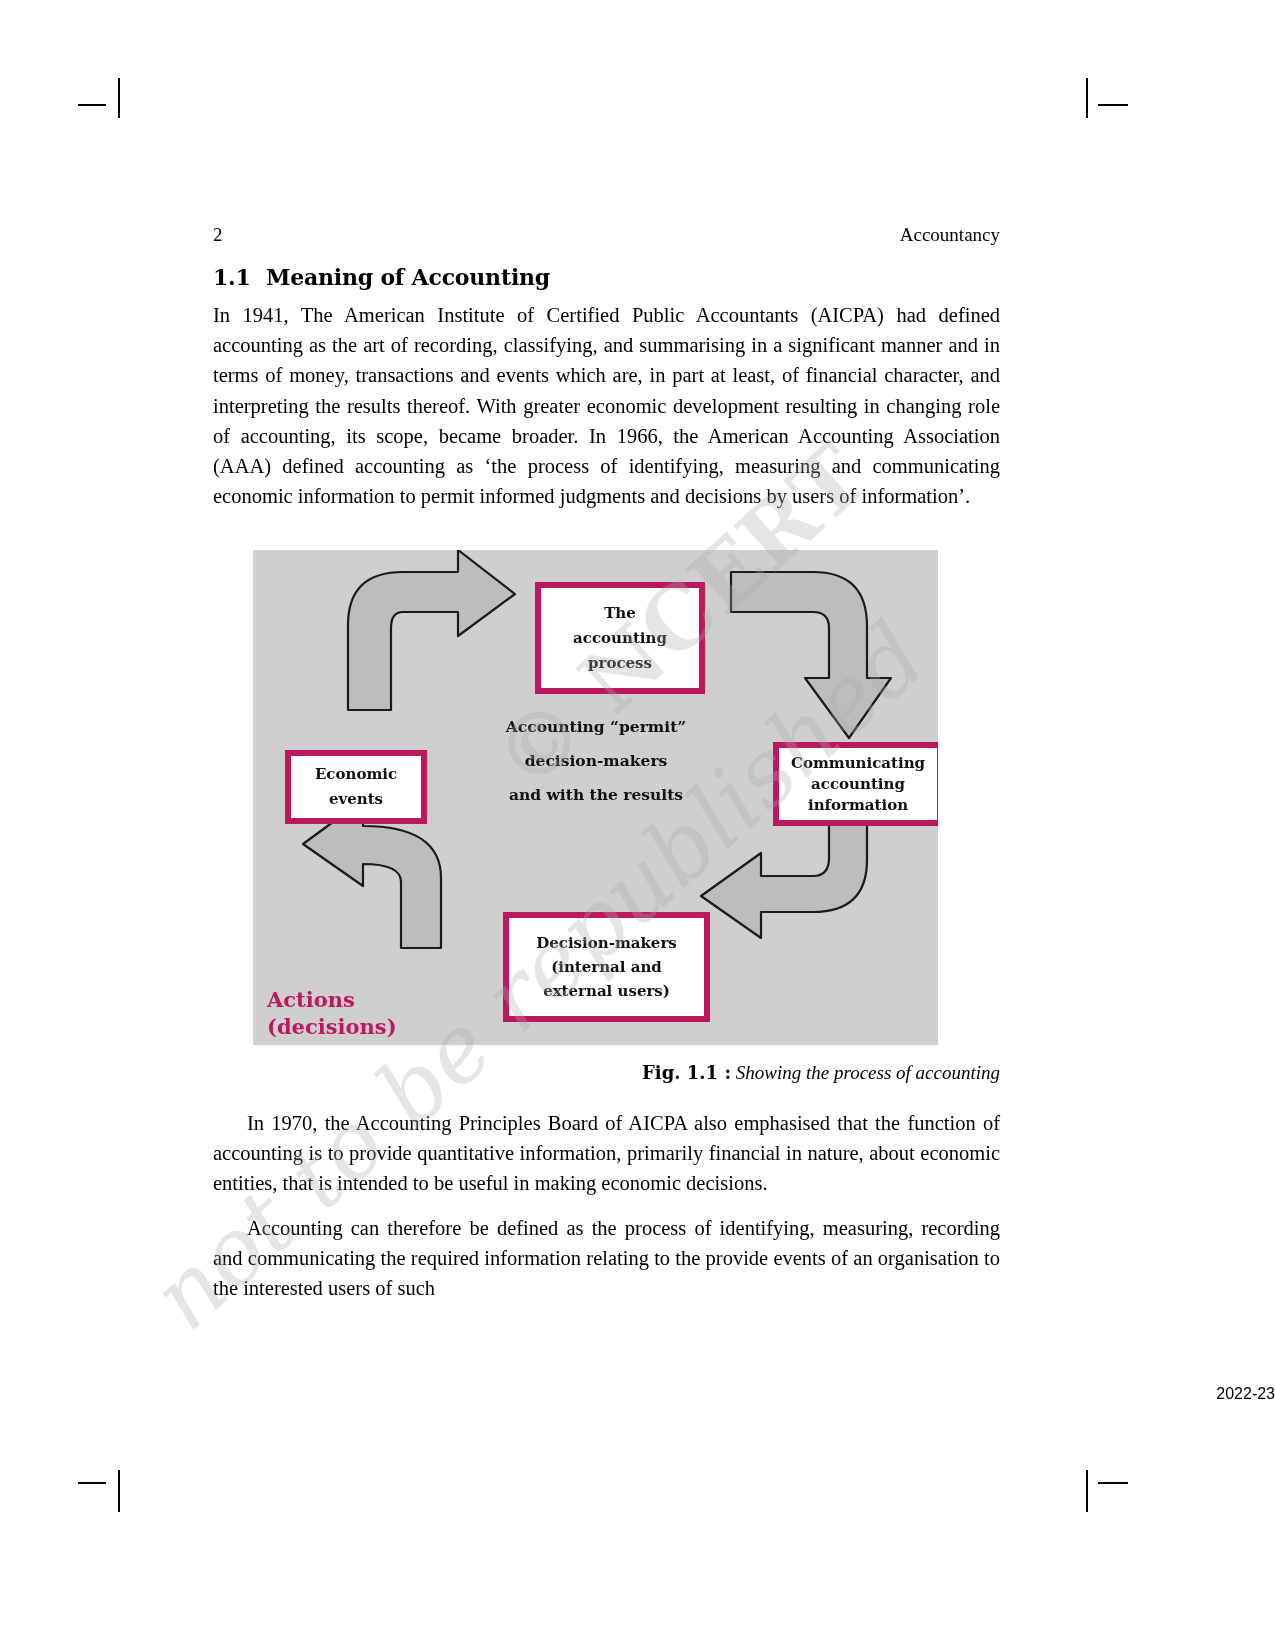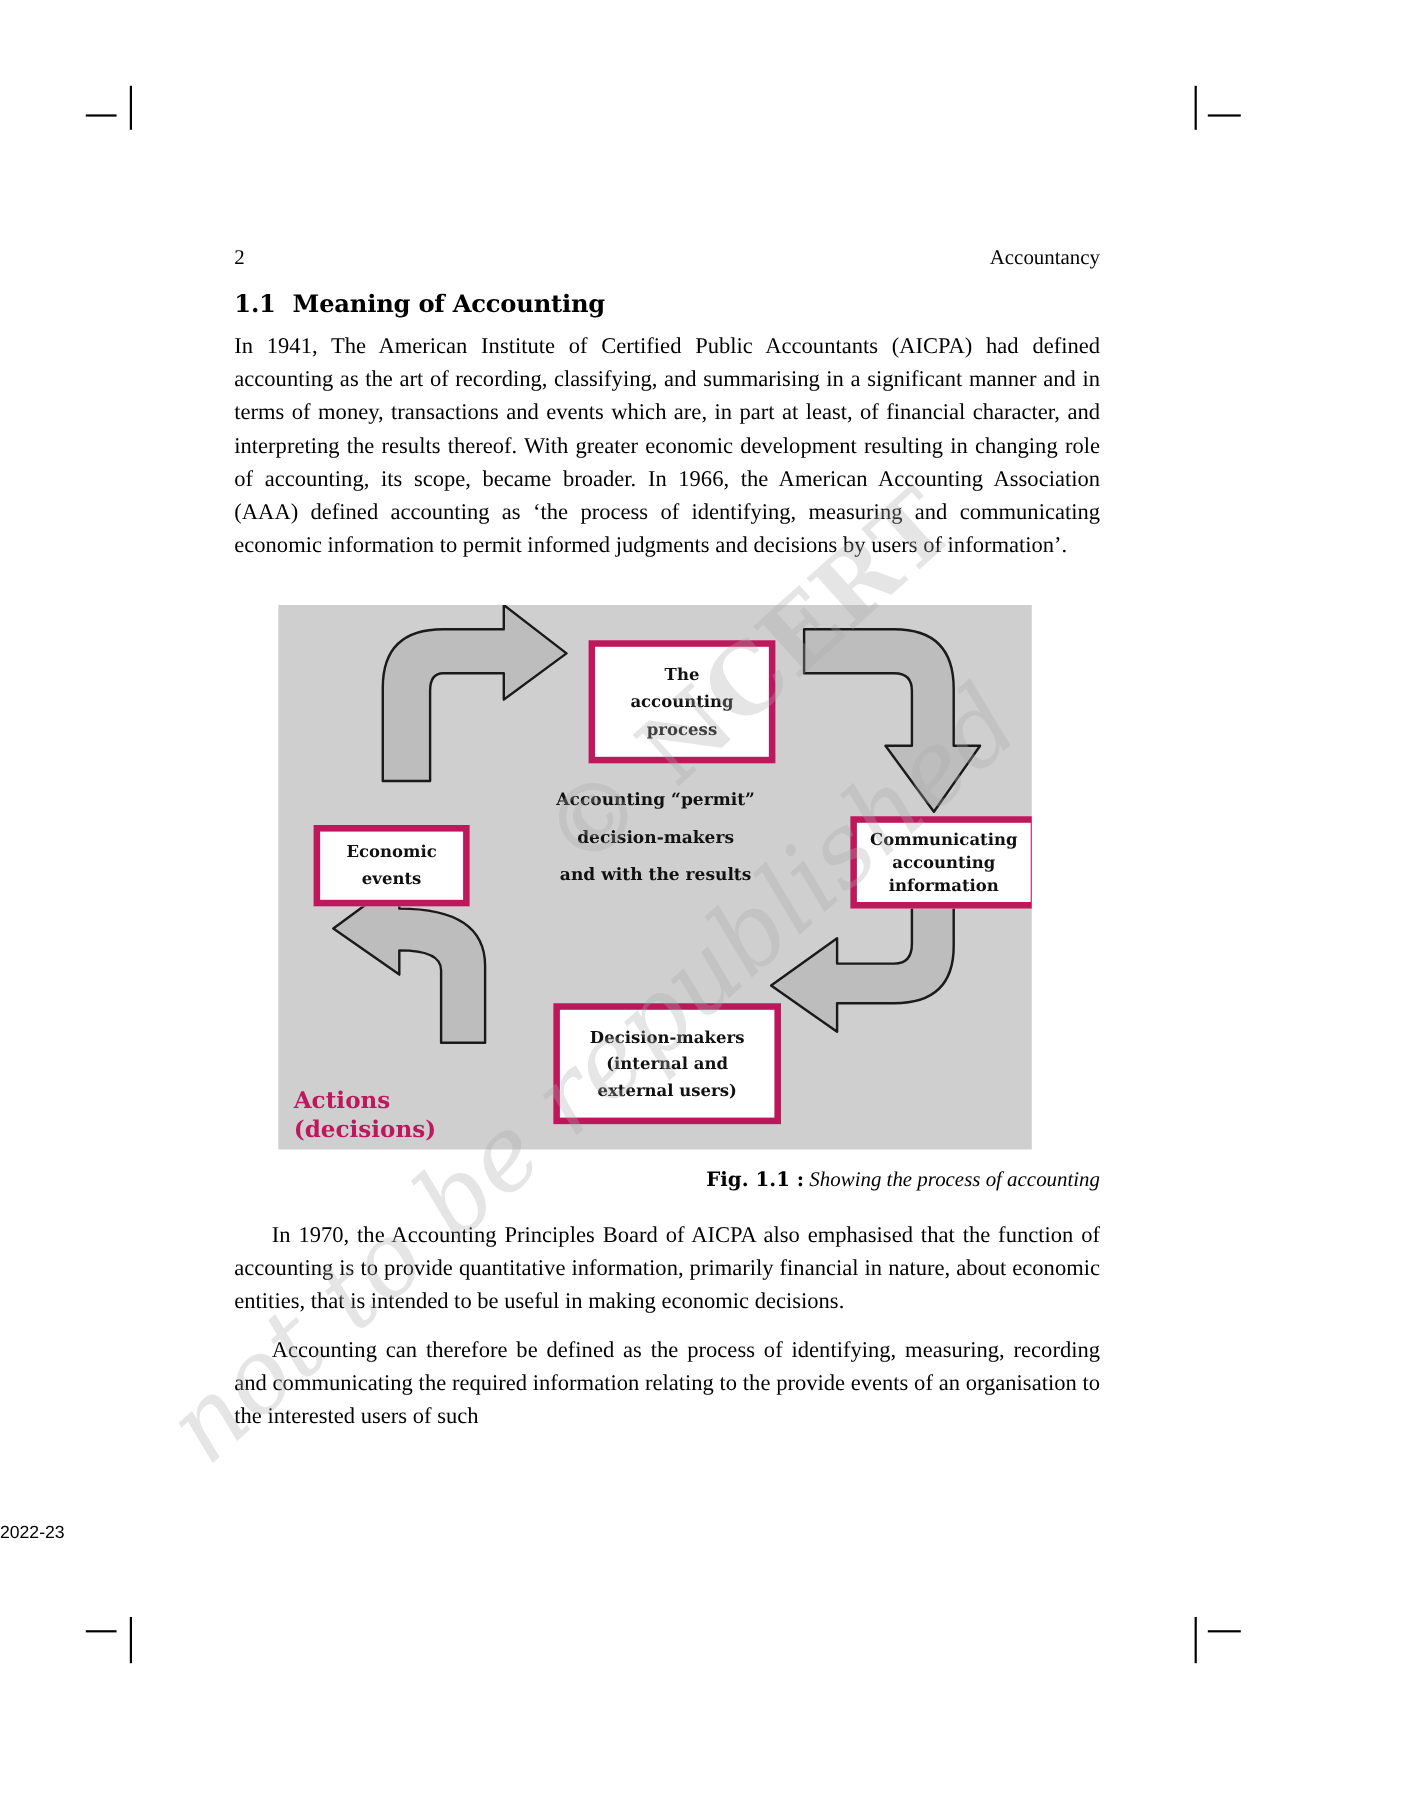--- a/index.html
+++ b/index.html
@@ -105,21 +105,21 @@
 
   .caption{
     position:absolute;left:213px;top:1062px;width:787px;
     text-align:right;font-size:19px;
   }
   .caption .figlbl{font-weight:bold;font-family:"DejaVu Serif", serif;font-size:18px;}
   .caption .capitalic{font-style:italic;}
 
   .footer{
     position:absolute;left:0;top:1385px;width:1275px;
-    text-align:left;font-size:16px;
+    text-align:right;font-size:16px;
     font-family:"Liberation Sans", sans-serif;
   }
 </style>
 </head>
 <body>
 
 <div class="crop crop-tl">
   <div class="h"></div>
   <div class="v"></div>
 </div>

